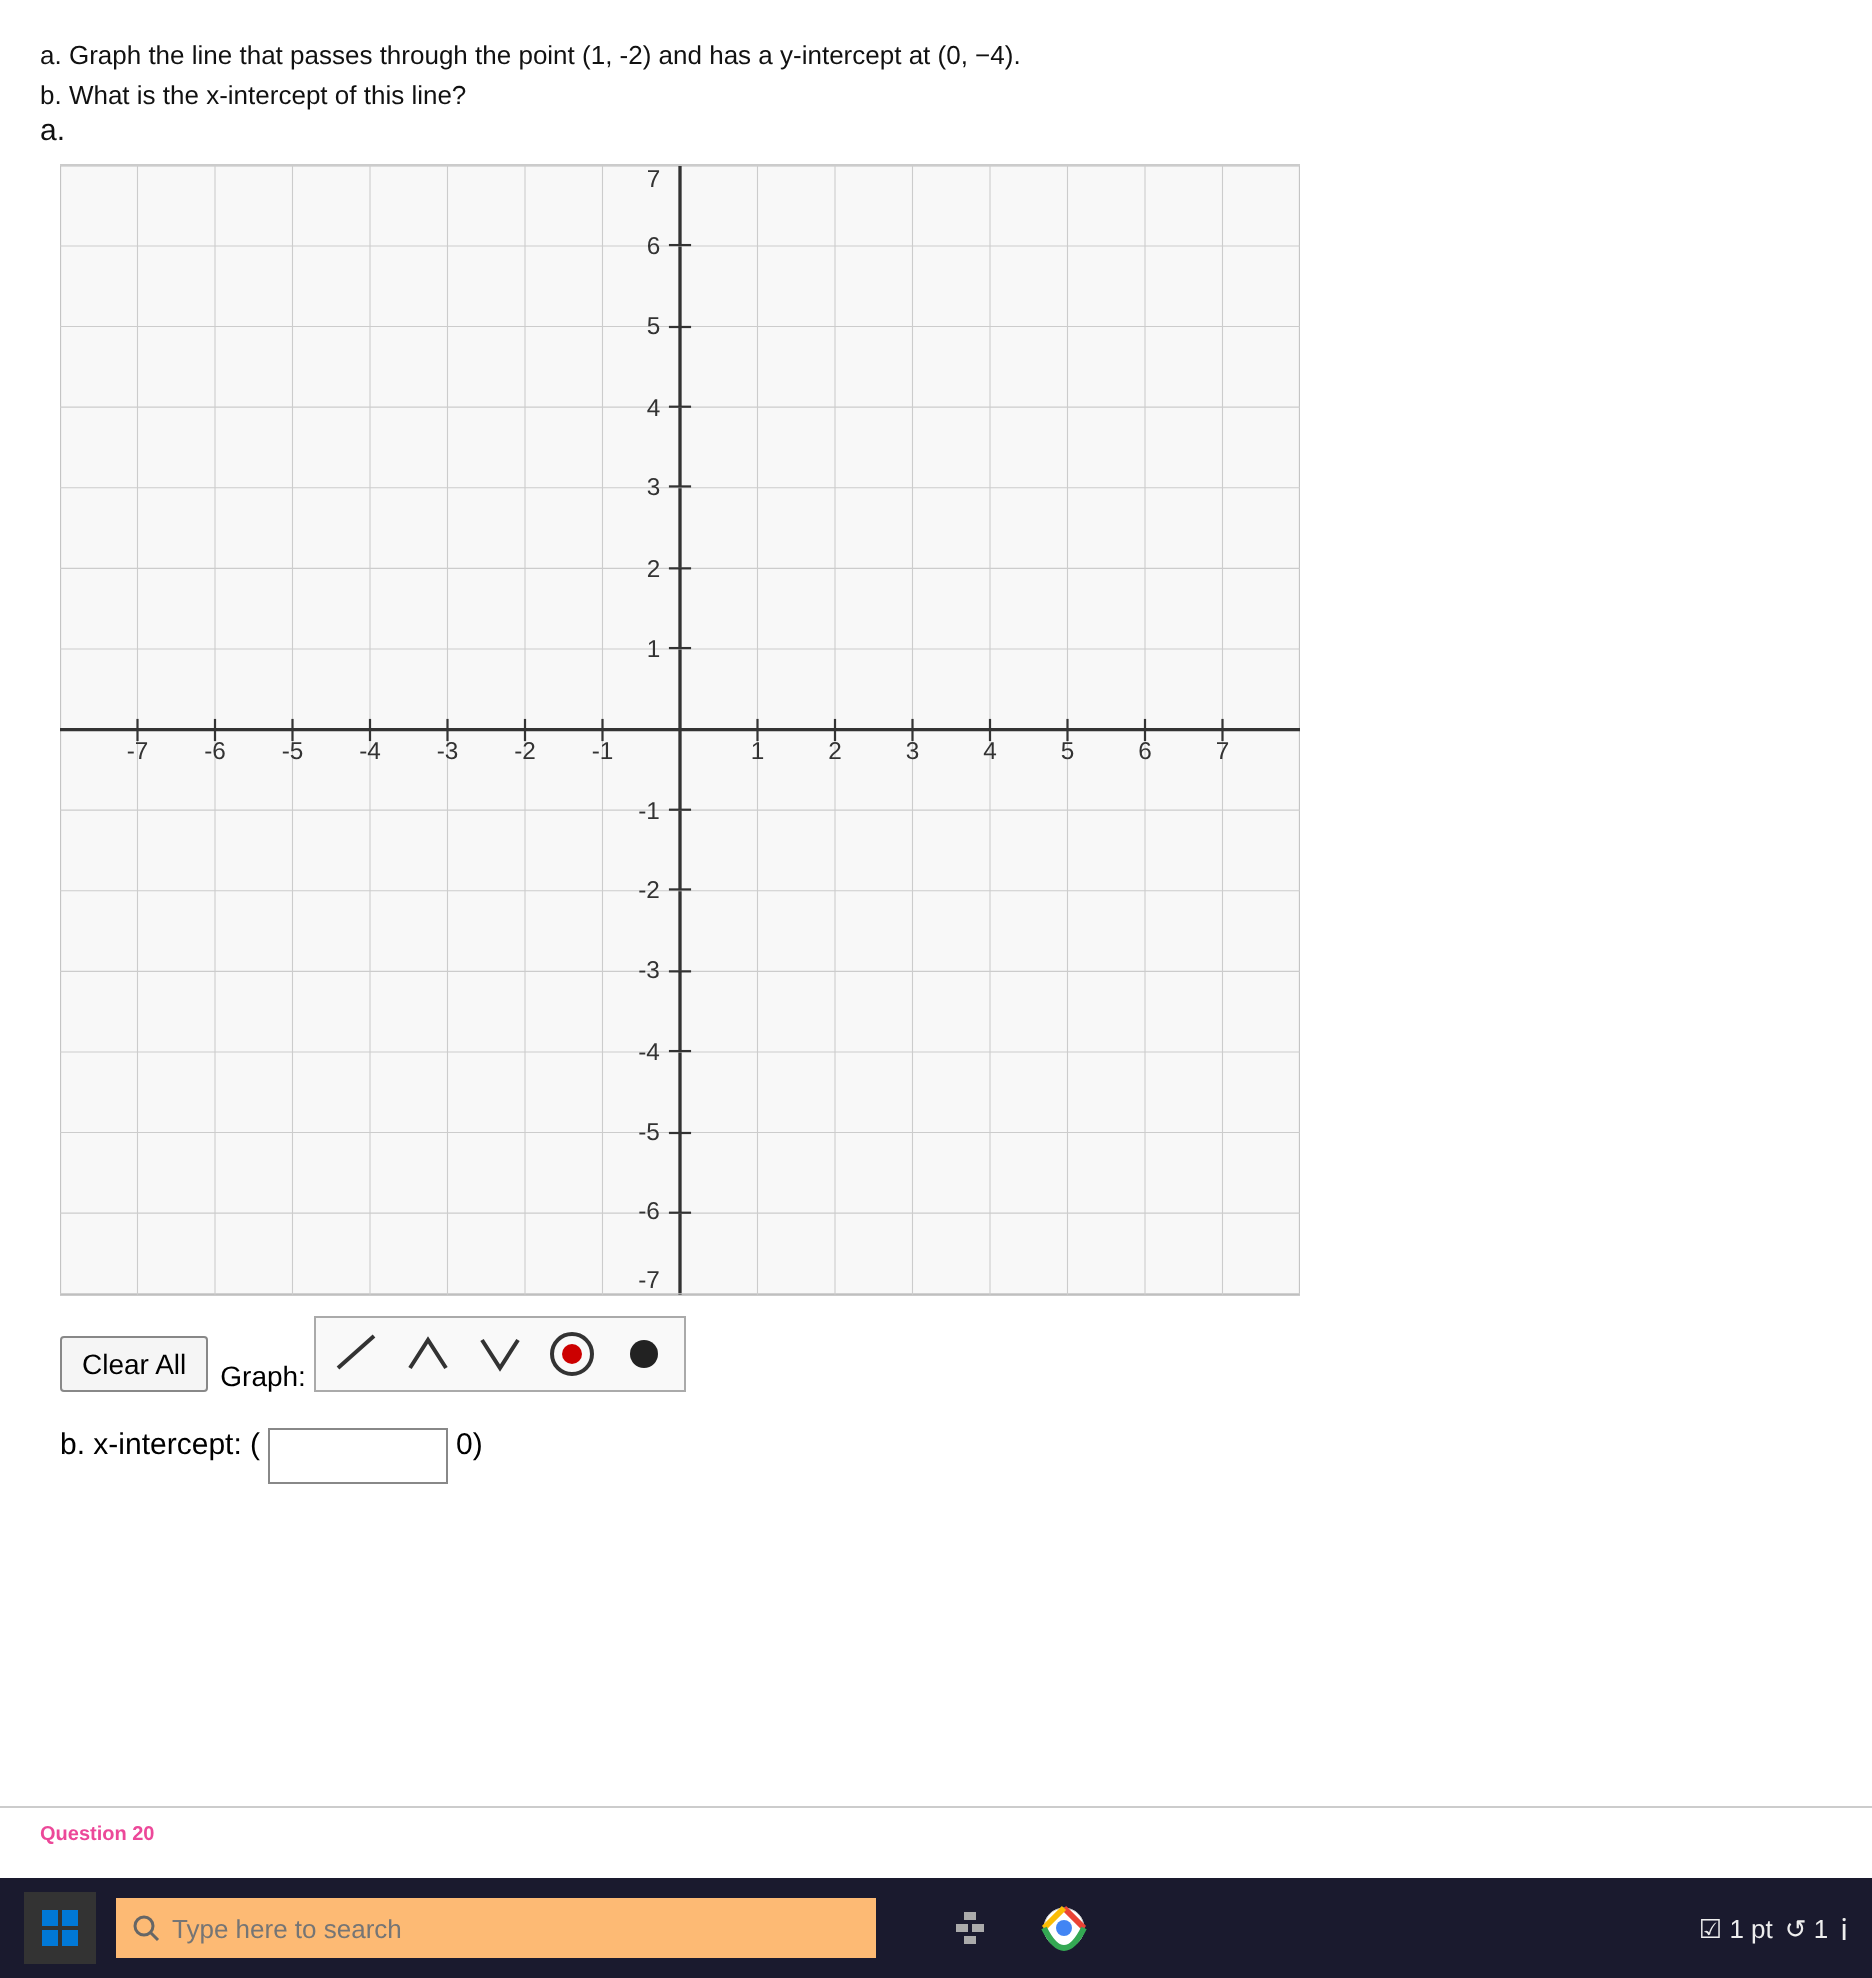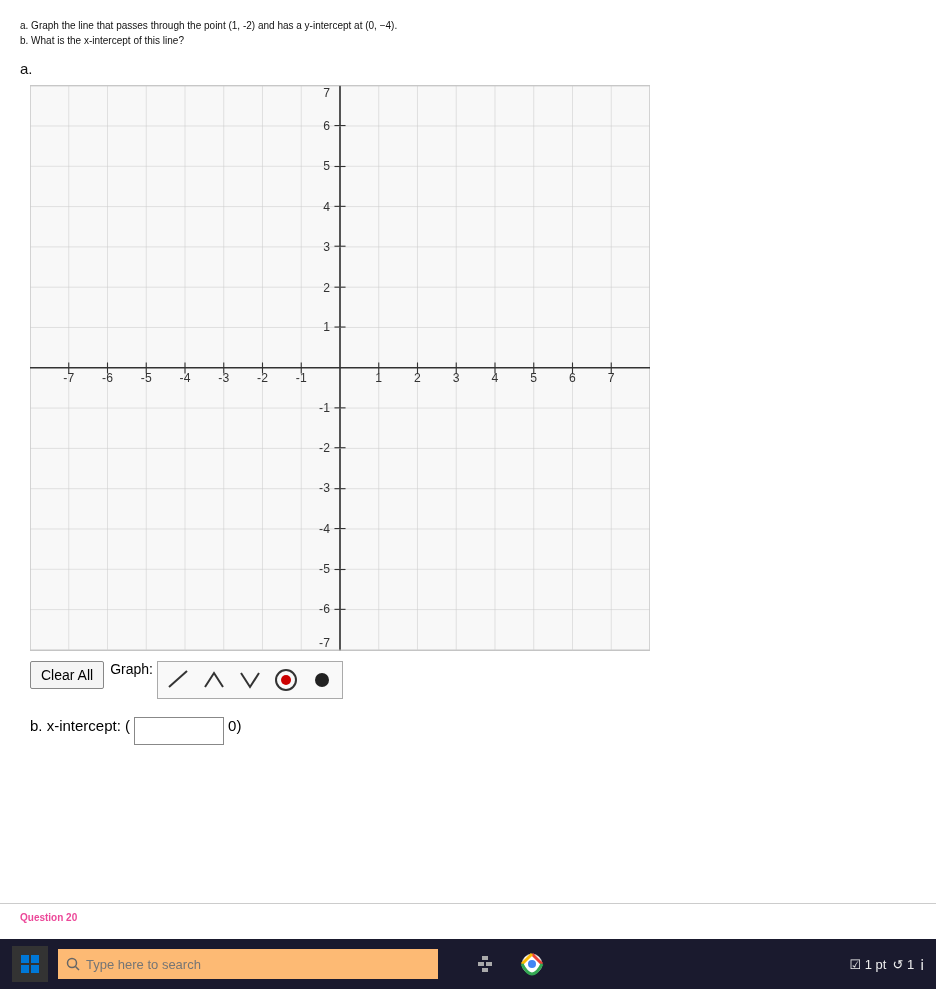--- a/index.html
+++ b/index.html
@@ -10,24 +10,23 @@
       min-height: 989px;
       position: relative;
       overflow: hidden;
     }
 
     .main-content {
       padding: 18px 20px 10px 20px;
     }
 
     .instructions {
-      font-size: 10px;
+      font-size: 13px;
       color: #111;
       line-height: 1.5;
-      margin-bottom: 12px;
     }
 
     .part-label {
       font-size: 15px;
       font-weight: normal;
       margin-bottom: 6px;
       color: #111;
     }
 
     .graph-container {
@@ -39,21 +38,21 @@
 
     .grid-area {
       position: absolute;
       top: 0; left: 0;
       width: 100%;
       height: 100%;
     }
 
     .toolbar {
       display: flex;
-      align-items: flex-start;
+      align-items: flex-end;
       margin-top: 8px;
       gap: 0;
       margin-left: 10px;
     }
 
     .clear-all-btn {
       border: 1px solid #888;
       background: #f5f5f5;
       padding: 5px 10px;
       font-size: 14px;

